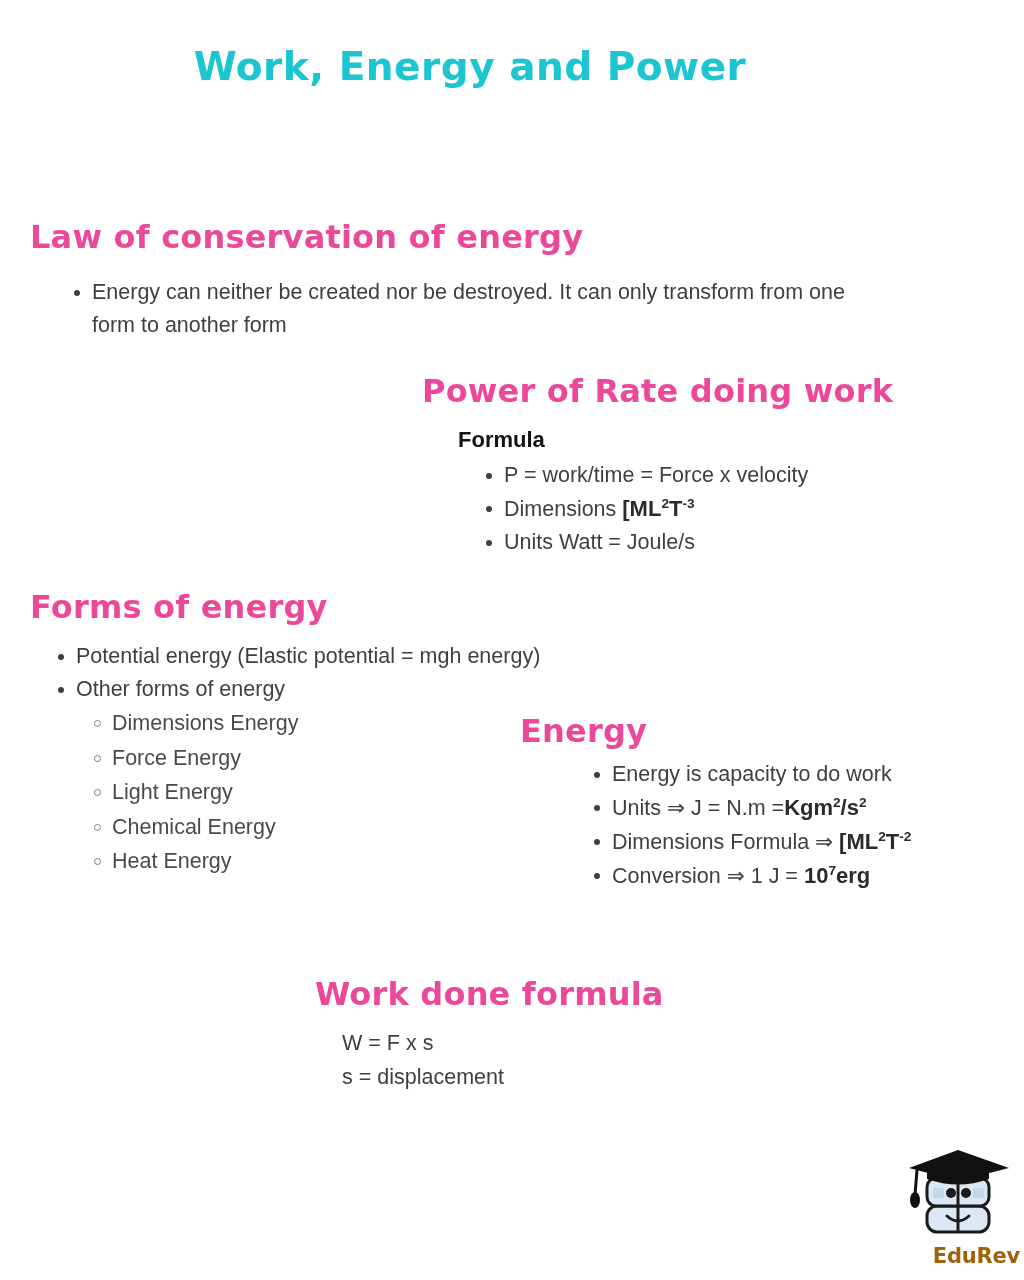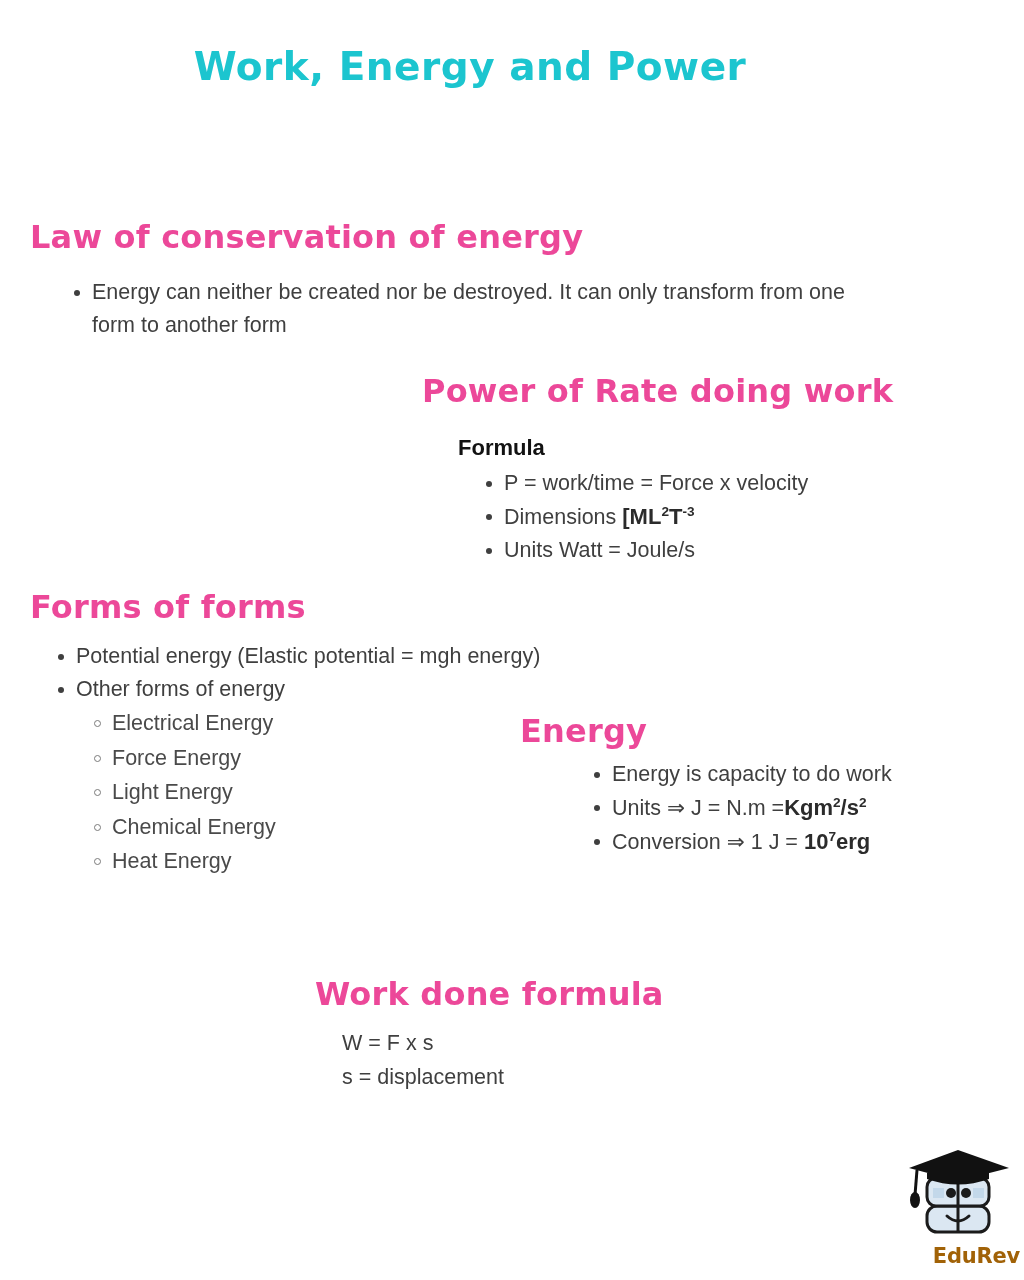--- a/index.html
+++ b/index.html
@@ -145,66 +145,69 @@
 <div class="block" style="left:68px; top:276px; width:810px;">
   <ul class="b">
     <li>
       <span>Energy can neither be created nor be destroyed. It can only transform from one form to another form</span>
     </li>
   </ul>
 </div>
 
 <div class="sec-head" style="left:422px; top:372px;">Power of Rate doing work</div>
 
-<div class="block" style="left:458px; top:425px; width:470px;margin-top:8px;">
+<div class="block" style="left:458px; top:425px; width:470px;">
   <div class="label-bold">Formula</div>
   <ul class="b" style="padding-left:22px; margin-top:4px;">
     <li>
       <span>P = work/time = Force x velocity</span>
     </li>
     <li>
       <span>Dimensions </span><span class="fml"><span>[ML</span><sup>2</sup><span>T</span><sup>-3</sup></span>
     </li>
     <li>
       <span>Units  Watt = Joule/s</span>
     </li>
   </ul>
 </div>
 
-<div class="sec-head" style="left:30px; top:588px;">Forms of forms</div>
+<div class="sec-head" style="left:30px; top:588px;">Forms of energy</div>
 
 <div class="block" style="left:52px; top:640px; width:600px;">
   <ul class="b">
     <li>
       <span>Potential energy (Elastic potential = mgh energy)</span>
     </li>
     <li>
       <span>Other forms of energy</span>
     </li>
   </ul>
   <ul class="sub">
-    <li><span>Electrical Energy</span></li>
+    <li><span>Dimensions Energy</span></li>
     <li><span>Force Energy</span></li>
     <li><span>Light Energy</span></li>
     <li><span>Chemical Energy</span></li>
     <li><span>Heat Energy</span></li>
   </ul>
 </div>
 
 <div class="sec-head" style="left:520px; top:712px;">Energy</div>
 
 <div class="block" style="left:588px; top:758px; width:420px;">
   <ul class="b">
     <li>
       <span>Energy is capacity to do work</span>
     </li>
     <li>
       <span>Units ⇒ J = N.m =</span><span class="fml"><span>Kgm</span><sup>2</sup><span>/s</span><sup>2</sup></span>
     </li>
     <li>
+      <span>Dimensions Formula ⇒ </span><span class="fml"><span>[ML</span><sup>2</sup><span>T</span><sup>-2</sup></span>
+    </li>
+    <li>
       <span>Conversion ⇒ 1 J = </span><span class="fml"><span>10</span><sup>7</sup><span>erg</span></span>
     </li>
   </ul>
 </div>
 
 <div class="sec-head" style="left:315px; top:975px;">Work done formula</div>
 
 <div class="block" style="left:342px; top:1026px; width:400px;">
   <div class="plainline">W = F x s</div>
   <div class="plainline">s = displacement</div>

